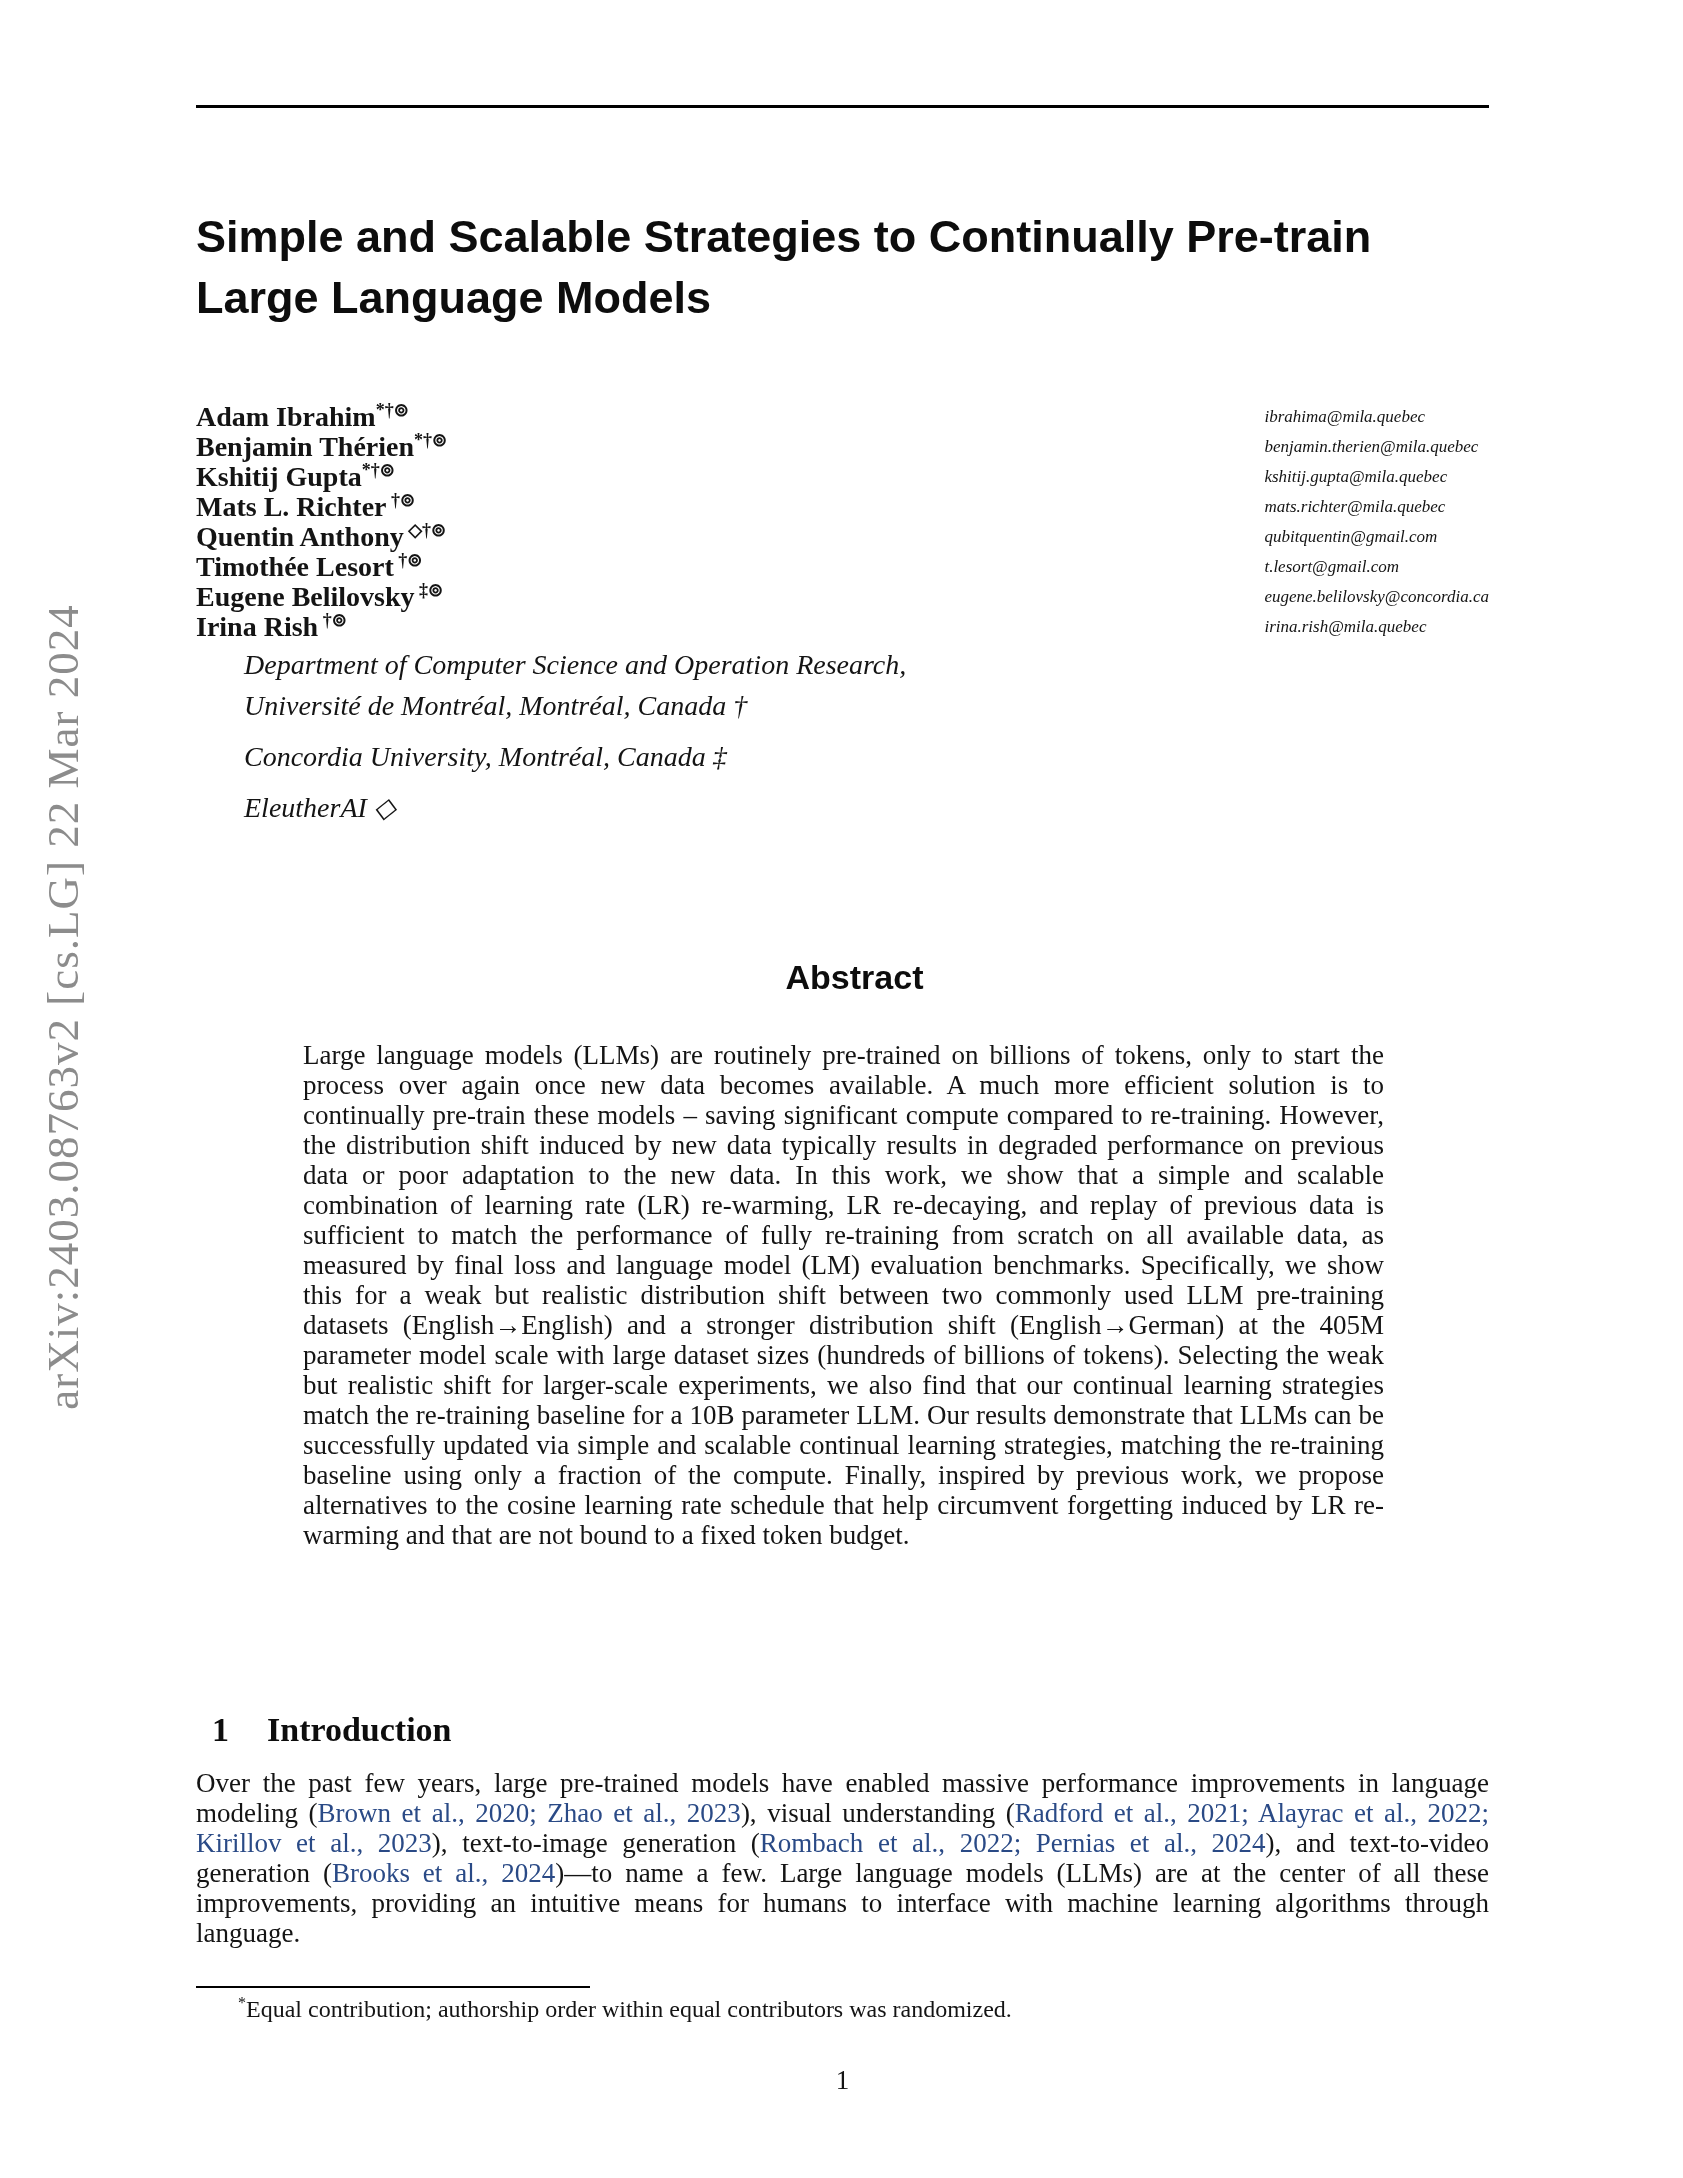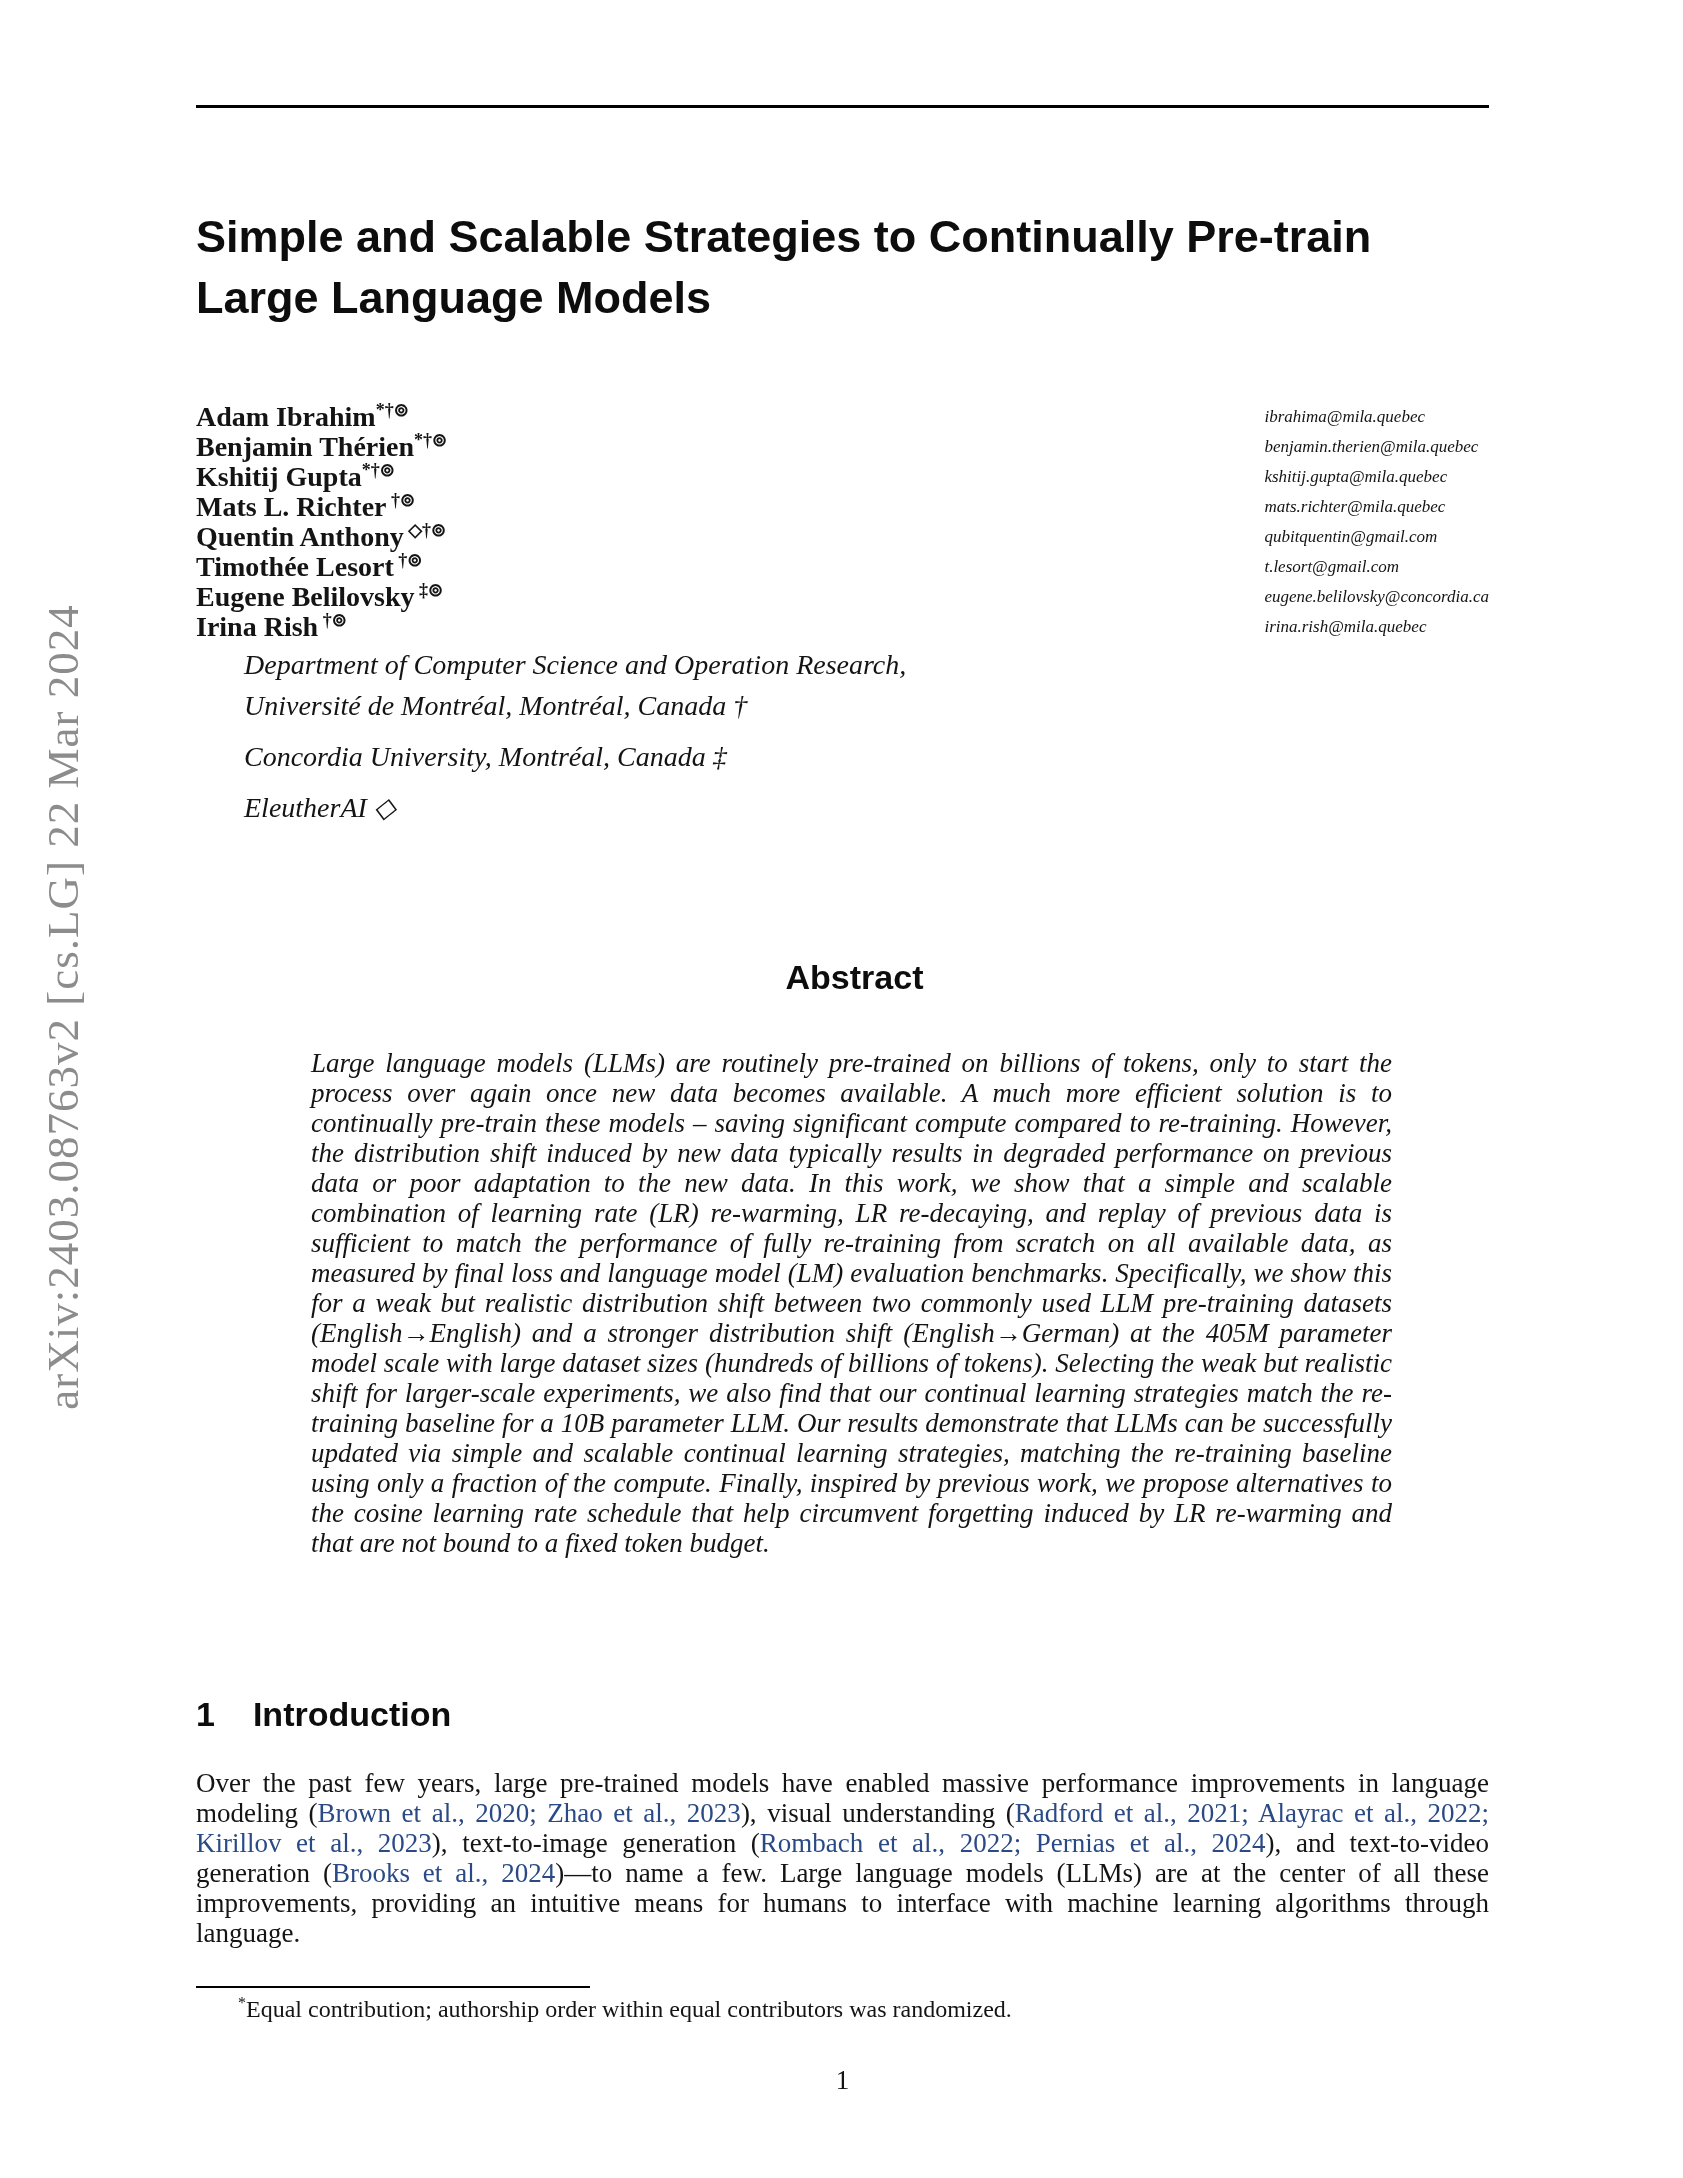--- a/index.html
+++ b/index.html
@@ -23,26 +23,26 @@
   .names .author-line{font-size:28px;font-weight:bold;line-height:30px;white-space:nowrap;}
   .amarks{font-size:18px;line-height:0;white-space:pre;}
   .emails{text-align:left;font-style:italic;font-size:17px;line-height:30px;}
   .affils{position:absolute;left:196px;top:644px;width:1293px;font-style:italic;font-size:28px;line-height:41px;margin-left:48px;}
   .affil{margin:0 0 10px 0;}
   .abstract-heading{
     position:absolute;left:196px;top:946px;width:1293px;margin:12px;text-align:center;
     font-family:"Liberation Sans",sans-serif;font-weight:bold;font-size:34px;color:#0d0d0d;
   }
   .abstract-body{
-    position:absolute;left:299px;top:1036px;width:1081px;margin:12px;
-    font-size:27px;line-height:30px;text-align:justify;font-style:italic;
+    position:absolute;left:299px;top:1036px;width:1081px;margin:4px;
+    font-size:27px;line-height:30px;text-align:justify;
   }
   .section-heading{
-    position:absolute;left:196px;top:1695px;margin:0;
-    font-family:Liberation Sans, sans-serif;font-weight:bold;font-size:34px;color:#0d0d0d;
+    position:absolute;left:196px;top:1695px;margin:16px;
+    font-family:Liberation Serif, serif;font-weight:bold;font-size:34px;color:#0d0d0d;
   }
   .section-number{display:inline-block;margin-right:38px;}
   .intro{
     position:absolute;left:196px;top:1768px;width:1293px;margin:0;
     font-size:27px;line-height:30px;text-align:justify;
   }
   .cite{color:var(--cite,#2a4a86);}
   .footnote-rule{position:absolute;left:196px;top:1986px;width:394px;height:2px;background:#000;}
   .footnote{position:absolute;left:196px;top:1996px;width:1293px;margin:0;font-size:24px;text-indent:42px;}
   .footnote sup{font-size:16px;line-height:0;}

